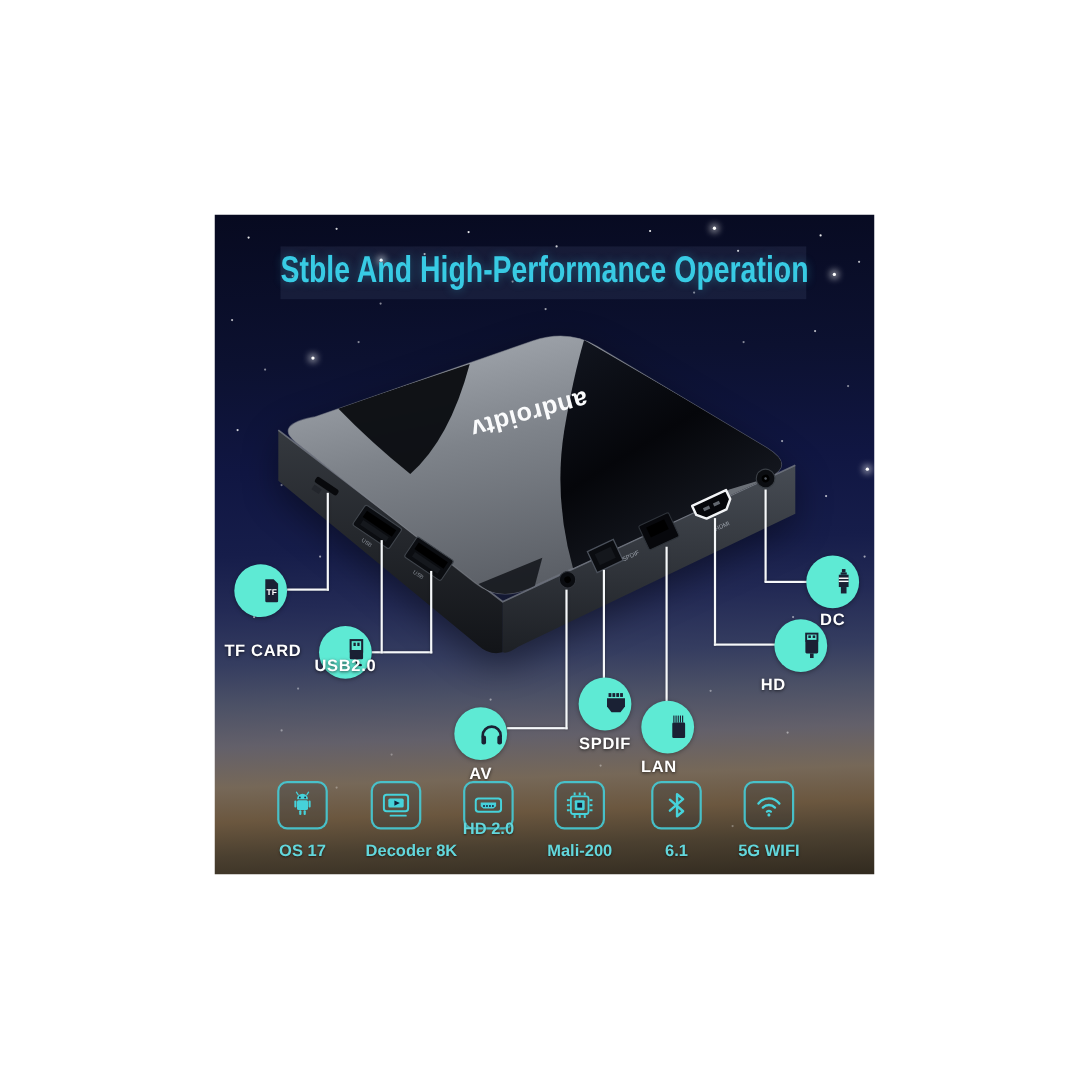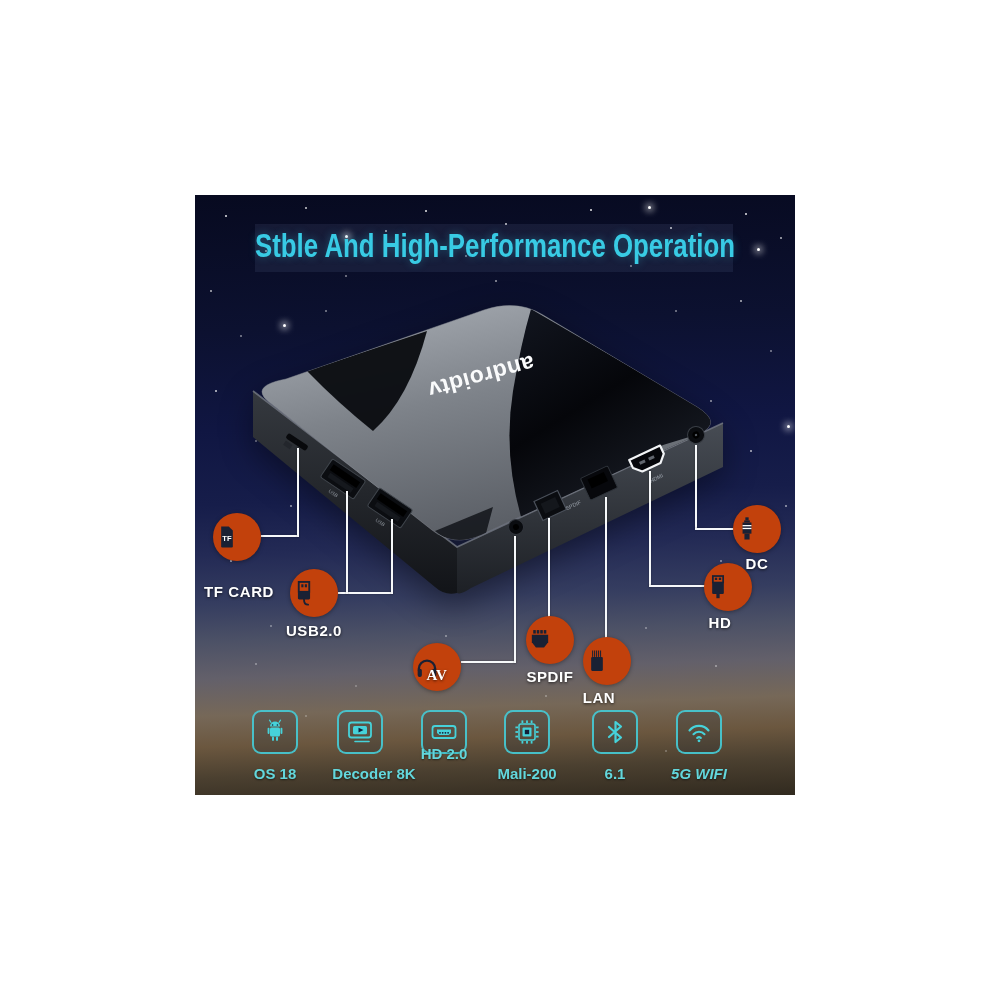--- a/index.html
+++ b/index.html
@@ -33,22 +33,22 @@
       110px 520px rgba(255,255,255,.3),470px 555px rgba(255,255,255,.3);}
   .star-bright{position:absolute;width:3px;height:3px;border-radius:50%;background:#fff;
     box-shadow:0 0 7px 2px rgba(255,255,255,.75);}
   .title-panel{position:absolute;left:60px;top:29px;width:478px;height:48px;
     background:rgba(150,170,215,.10);}
   .title{position:absolute;left:50%;top:31px;transform:translateX(-50%) scaleX(.76);
     transform-origin:center;white-space:nowrap;font-size:34px;font-weight:bold;
     color:#38cbe4;letter-spacing:0px;text-shadow:0 0 10px rgba(56,203,228,.35);}
   .device-svg{position:absolute;left:0;top:0;filter:drop-shadow(0 10px 16px rgba(0,0,0,.4));}
   .ln{position:absolute;background:#f6f8fa;box-shadow:0 0 2px rgba(0,0,0,.35);}
-  .co{position:absolute;width:48px;height:48px;border-radius:50%;background:#c2410c;
-    display:flex;align-items:center;justify-content:flex-start;box-shadow:0 1px 4px rgba(0,0,0,.35);}
+  .co{position:absolute;width:48px;height:48px;border-radius:50%;background:#5eead4;
+    display:flex;align-items:center;justify-content:flex-end;box-shadow:0 1px 4px rgba(0,0,0,.35);}
   .cl{position:absolute;transform:translateX(-50%);color:#fff;font-size:15px;font-weight:600;
     letter-spacing:.6px;white-space:nowrap;text-shadow:0 1px 3px rgba(0,0,0,.7);}
   .ft{position:absolute;width:46px;height:44px;border:2px solid rgba(70,205,216,.9);
     border-radius:9px;background:rgba(8,28,48,.18);display:flex;align-items:center;
     justify-content:center;box-sizing:border-box;}
   .fl{position:absolute;transform:translateX(-50%);color:#63d7dc;font-size:15px;
     font-weight:600;white-space:nowrap;text-shadow:0 1px 2px rgba(0,0,0,.55);}
 </style>
 </head>
 <body>
@@ -217,26 +217,26 @@
     <svg width="28" height="28" viewBox="0 0 24 24">
       <rect x="7.6" y="2.6" width="8.8" height="5.6" fill="none" stroke="#1a2134" stroke-width="1.5"></rect>
       <rect x="9.3" y="4" width="2" height="2" fill="#1a2134"></rect>
       <rect x="12.7" y="4" width="2" height="2" fill="#1a2134"></rect>
       <rect x="7" y="8.2" width="10" height="9.8" rx="1" fill="#1a2134"></rect>
       <rect x="10.6" y="18" width="2.8" height="3.6" fill="#1a2134"></rect>
     </svg>
   </div>
 
   <div class="cl" style="left:44px;top:388px;">TF CARD</div>
-  <div class="cl" style="left:119px;top:427px;">USB2.0</div>
-  <div class="cl" style="left:242px;top:472px;font-family:Liberation Serif, serif;">AV</div>
+  <div class="cl" style="left:119px;top:402px;">USB2.0</div>
+  <div class="cl" style="left:242px;top:500px;">AV</div>
   <div class="cl" style="left:355px;top:473px;">SPDIF</div>
   <div class="cl" style="left:404px;top:494px;">LAN</div>
   <div class="cl" style="left:562px;top:360px;">DC</div>
-  <div class="cl" style="left:525px;top:419px;">HD</div>
+  <div class="cl" style="left:508px;top:419px;">HD</div>
 
   <div class="ft" style="left:57px;top:515px;">
     <svg width="30" height="30" viewBox="0 0 30 30">
       <path d="M10,9.5 a5,5 0 0 1 10,0 z" fill="#46d2da"></path>
       <path d="M11,5.5 L9.5,3.2 M19,5.5 L20.5,3.2" stroke="#46d2da" stroke-width="1.2" stroke-linecap="round"></path>
       <circle cx="12.6" cy="8" r="0.8" fill="#10213a"></circle>
           <circle cx="17.4" cy="8" r="0.8" fill="#10213a"></circle>
       <rect x="10" y="10.4" width="10" height="9" rx="1.5" fill="#46d2da"></rect>
       <rect x="7.6" y="10.8" width="1.9" height="6.2" rx="0.9" fill="#46d2da"></rect>
       <rect x="20.5" y="10.8" width="1.9" height="6.2" rx="0.9" fill="#46d2da"></rect>
@@ -290,20 +290,20 @@
   </div>
   <div class="ft" style="left:481px;top:515px;">
     <svg width="30" height="30" viewBox="0 0 30 30">
       <path d="M5.5,13.5 a12,12 0 0 1 19,0" fill="none" stroke="#46d2da" stroke-width="2.1" stroke-linecap="round"></path>
       <path d="M9.5,17.2 a7.5,7.5 0 0 1 11,0" fill="none" stroke="#46d2da" stroke-width="2.1" stroke-linecap="round"></path>
       <path d="M13.2,20.8 a3.2,3.2 0 0 1 3.6,0" fill="none" stroke="#46d2da" stroke-width="2.1" stroke-linecap="round"></path>
       <circle cx="15" cy="23.8" r="1.4" fill="#46d2da"></circle>
     </svg>
   </div>
 
-  <div class="fl" style="left:80px;top:570px;">OS 18</div>
+  <div class="fl" style="left:80px;top:570px;">OS 17</div>
   <div class="fl" style="left:179px;top:570px;">Decoder 8K</div>
   <div class="fl" style="left:249px;top:550px;">HD 2.0</div>
   <div class="fl" style="left:332px;top:570px;">Mali-200</div>
   <div class="fl" style="left:420px;top:570px;">6.1</div>
-  <div class="fl" style="left:504px;top:570px;font-style:italic;">5G WIFI</div>
+  <div class="fl" style="left:504px;top:570px;">5G WIFI</div>
  </div>
 </div>
 
 </body></html>

